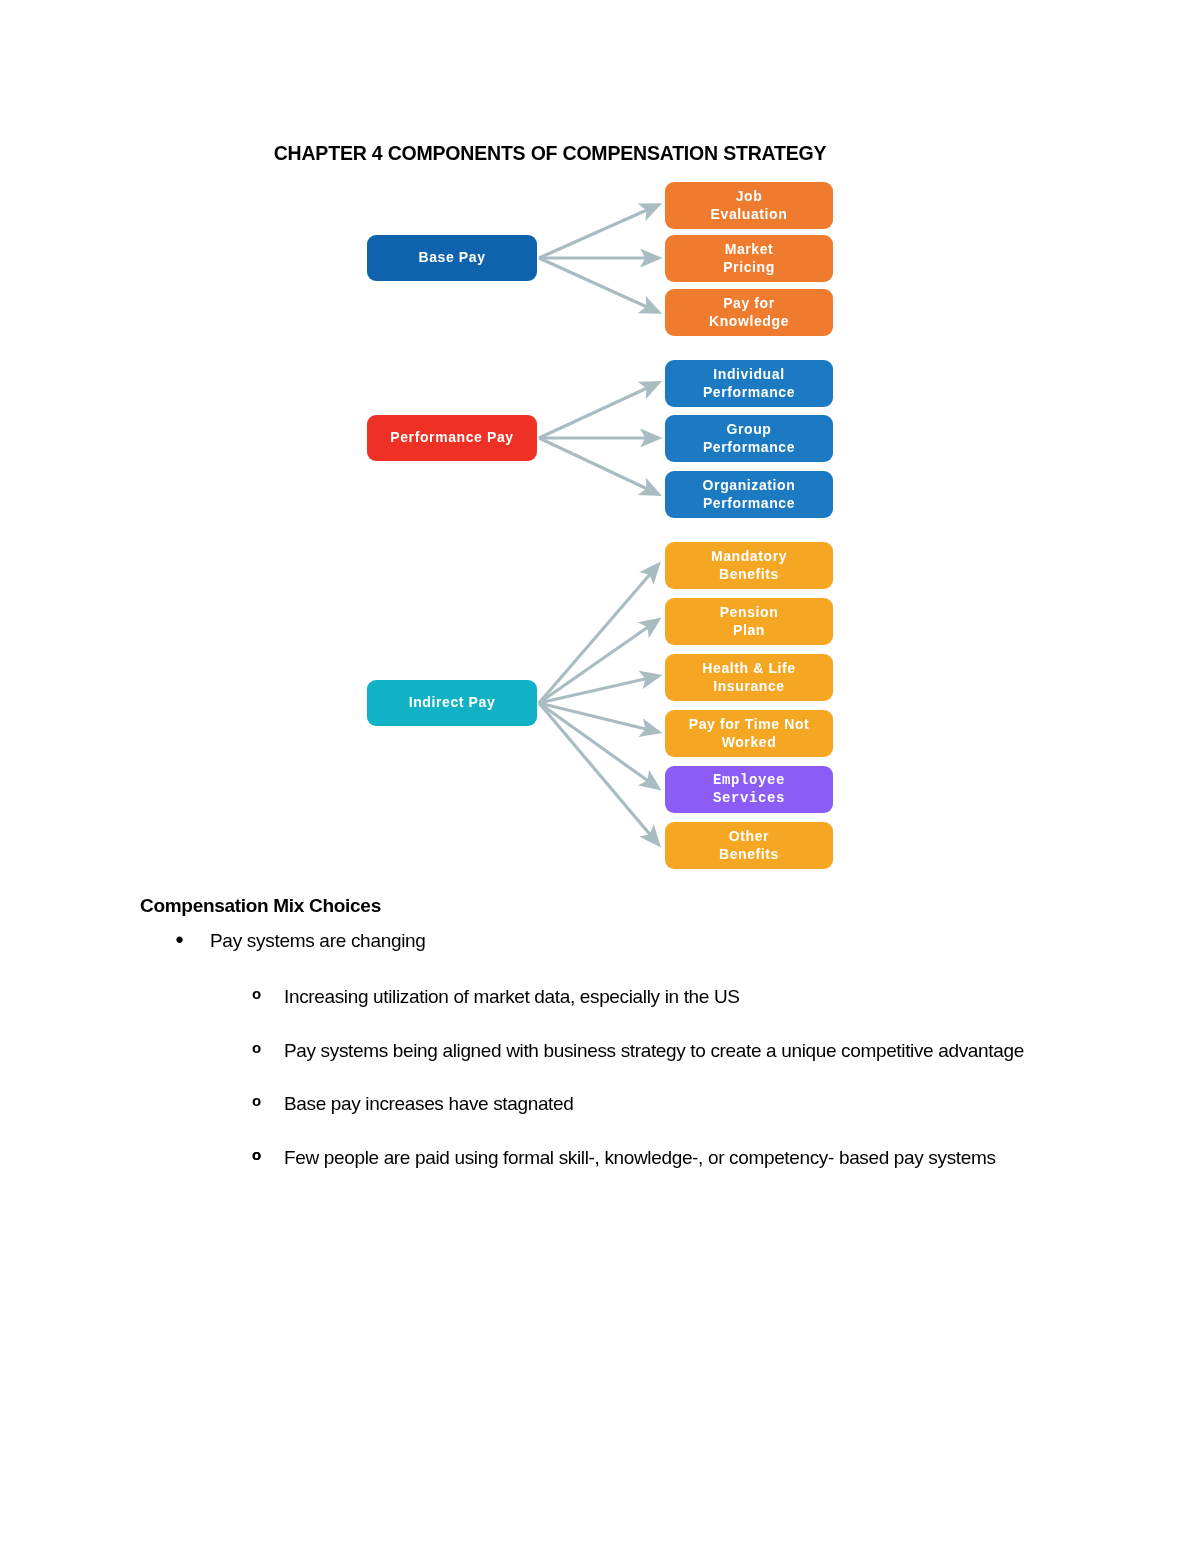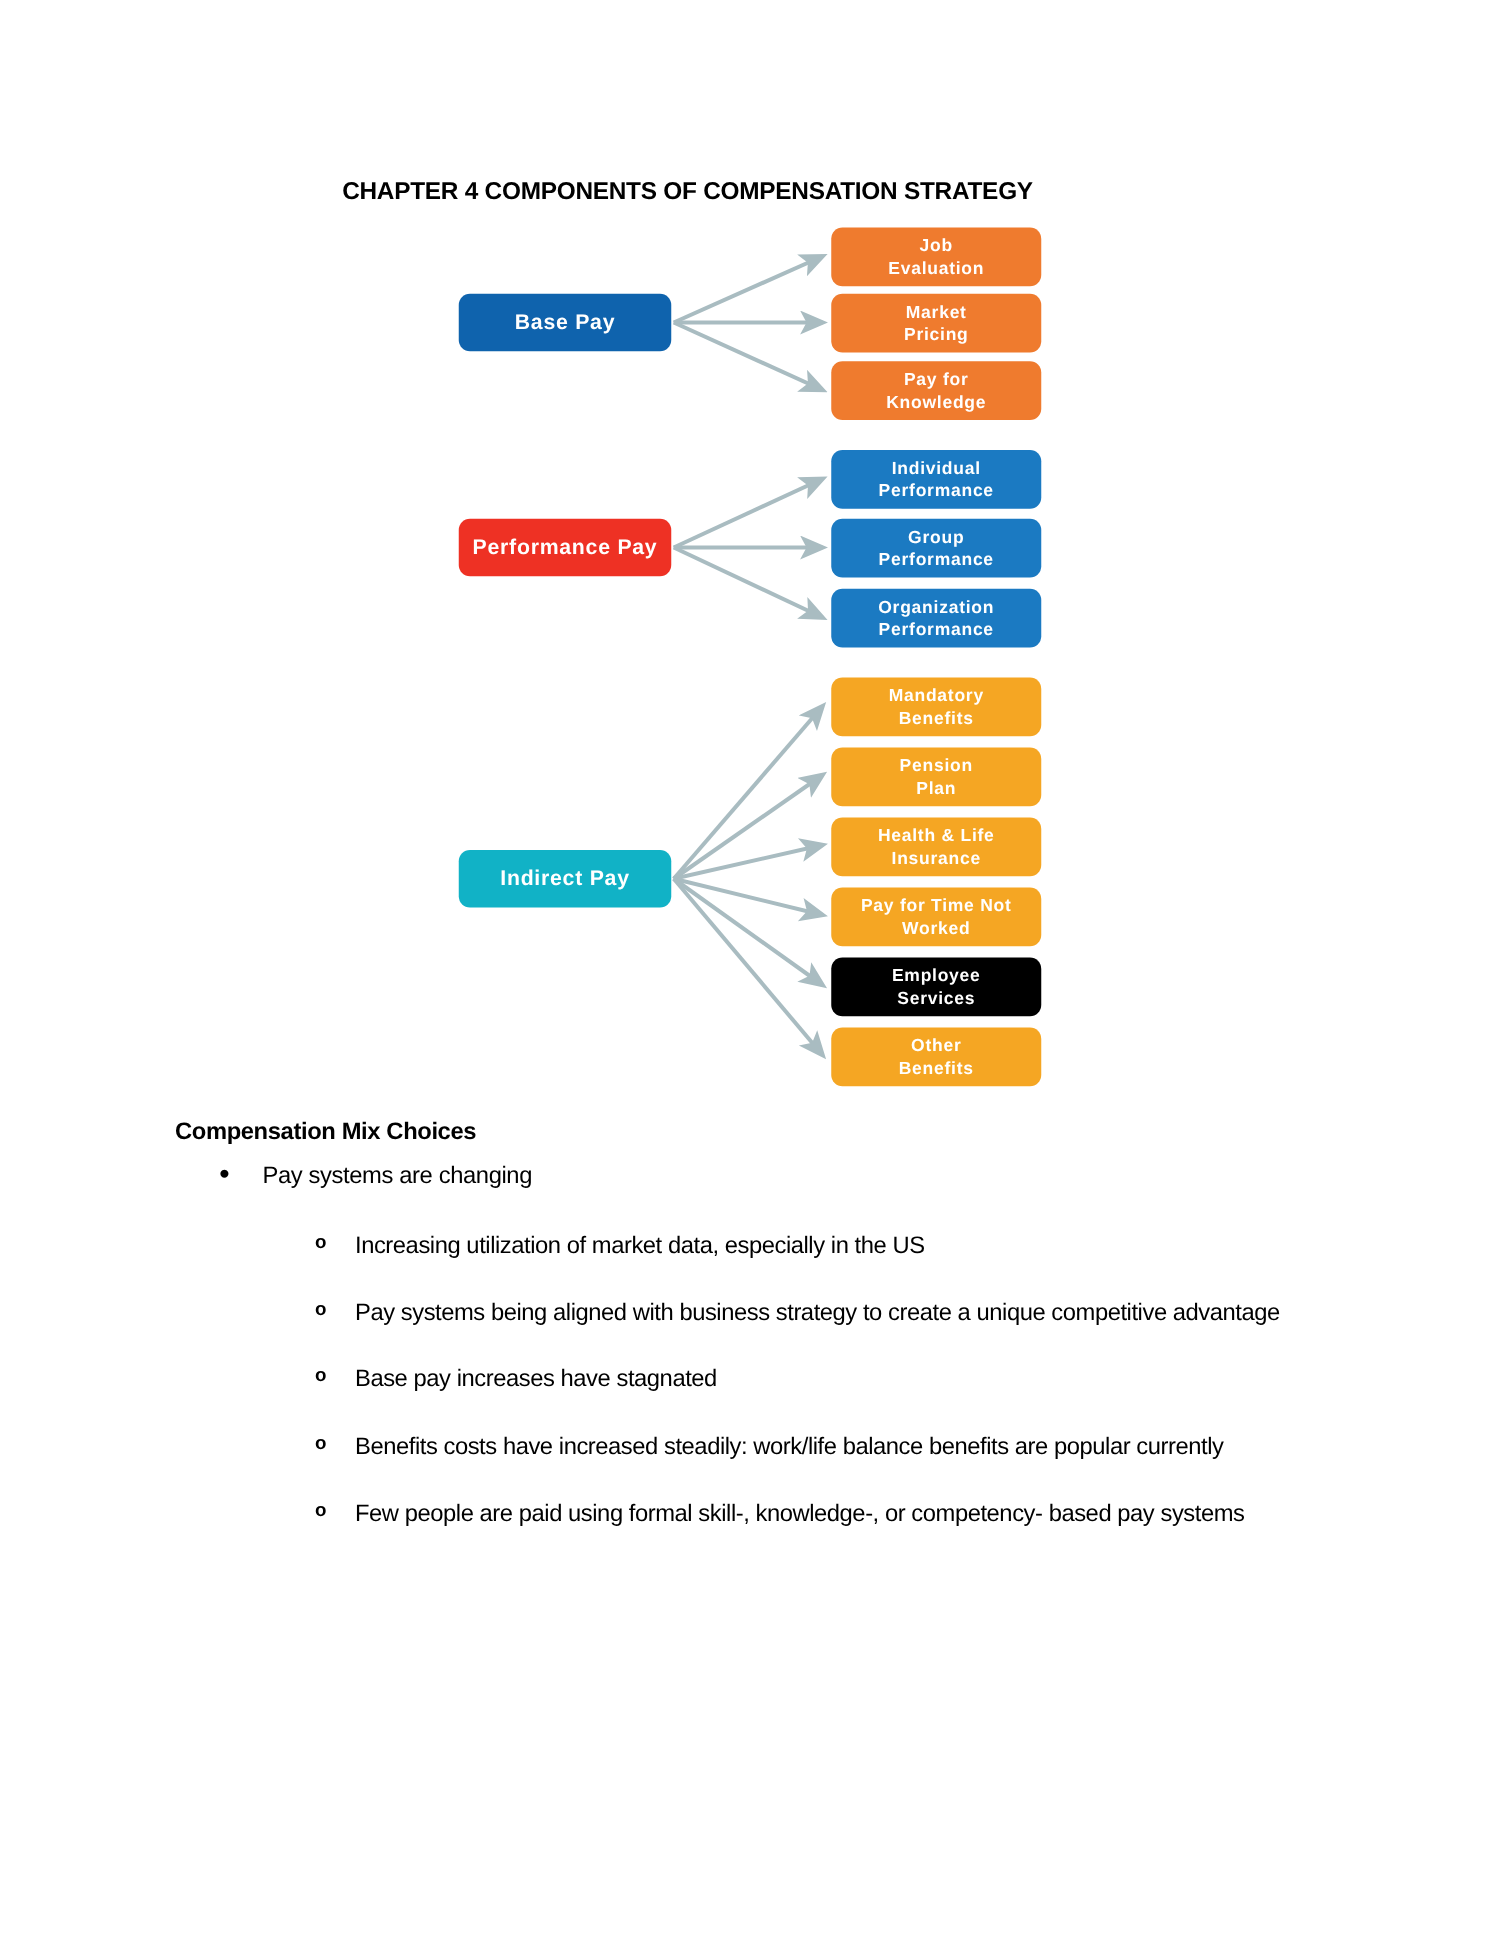--- a/index.html
+++ b/index.html
@@ -55,21 +55,21 @@
     font-weight: bold;
     line-height: 1.22;
     letter-spacing: 0.6px;
     box-sizing: border-box;
     padding: 2px 4px;
   }
   .node-parent {
     left: 367px;
     width: 170px;
     height: 46px;
-    font-size: 17px;
+    font-size: 14px;
   }
   .node-child {
     left: 665px;
     width: 168px;
     height: 47px;
     font-size: 14px;
   }
 
   
   .body-section {
@@ -236,21 +236,21 @@
     </span>
   </div>
 
   <div class="node node-child" style="top:545px; background:#F5A623;">
     <span>
       <span>Pay for Time Not</span><br>
       <span>Worked</span>
     </span>
   </div>
 
-  <div class="node node-child" style="top:601px; background:#000000;">
+  <div class="node node-child" style="top:601px; background:#8b5cf6;font-family:Liberation Mono, monospace;">
     <span>
       <span>Employee</span><br>
       <span>Services</span>
     </span>
   </div>
 
   <div class="node node-child" style="top:657px; background:#F5A623;">
     <span>
       <span>Other</span><br>
       <span>Benefits</span>
@@ -280,21 +280,20 @@
       <span>Pay systems being aligned with business strategy to create a unique competitive advantage</span>
     </div>
 
     <div class="bullet-l2">
       <span class="marker">o</span>
       <span>Base pay increases have stagnated</span>
     </div>
 
     <div class="bullet-l2">
       <span class="marker">o</span>
-      <span>Benefits costs have increased steadily: work/life balance benefits are popular currently</span>
     </div>
 
     <div class="bullet-l2">
       <span class="marker">o</span>
       <span>Few people are paid using formal skill-, knowledge-, or competency- based pay systems</span>
     </div>
 
   </div>
 </div>
 

